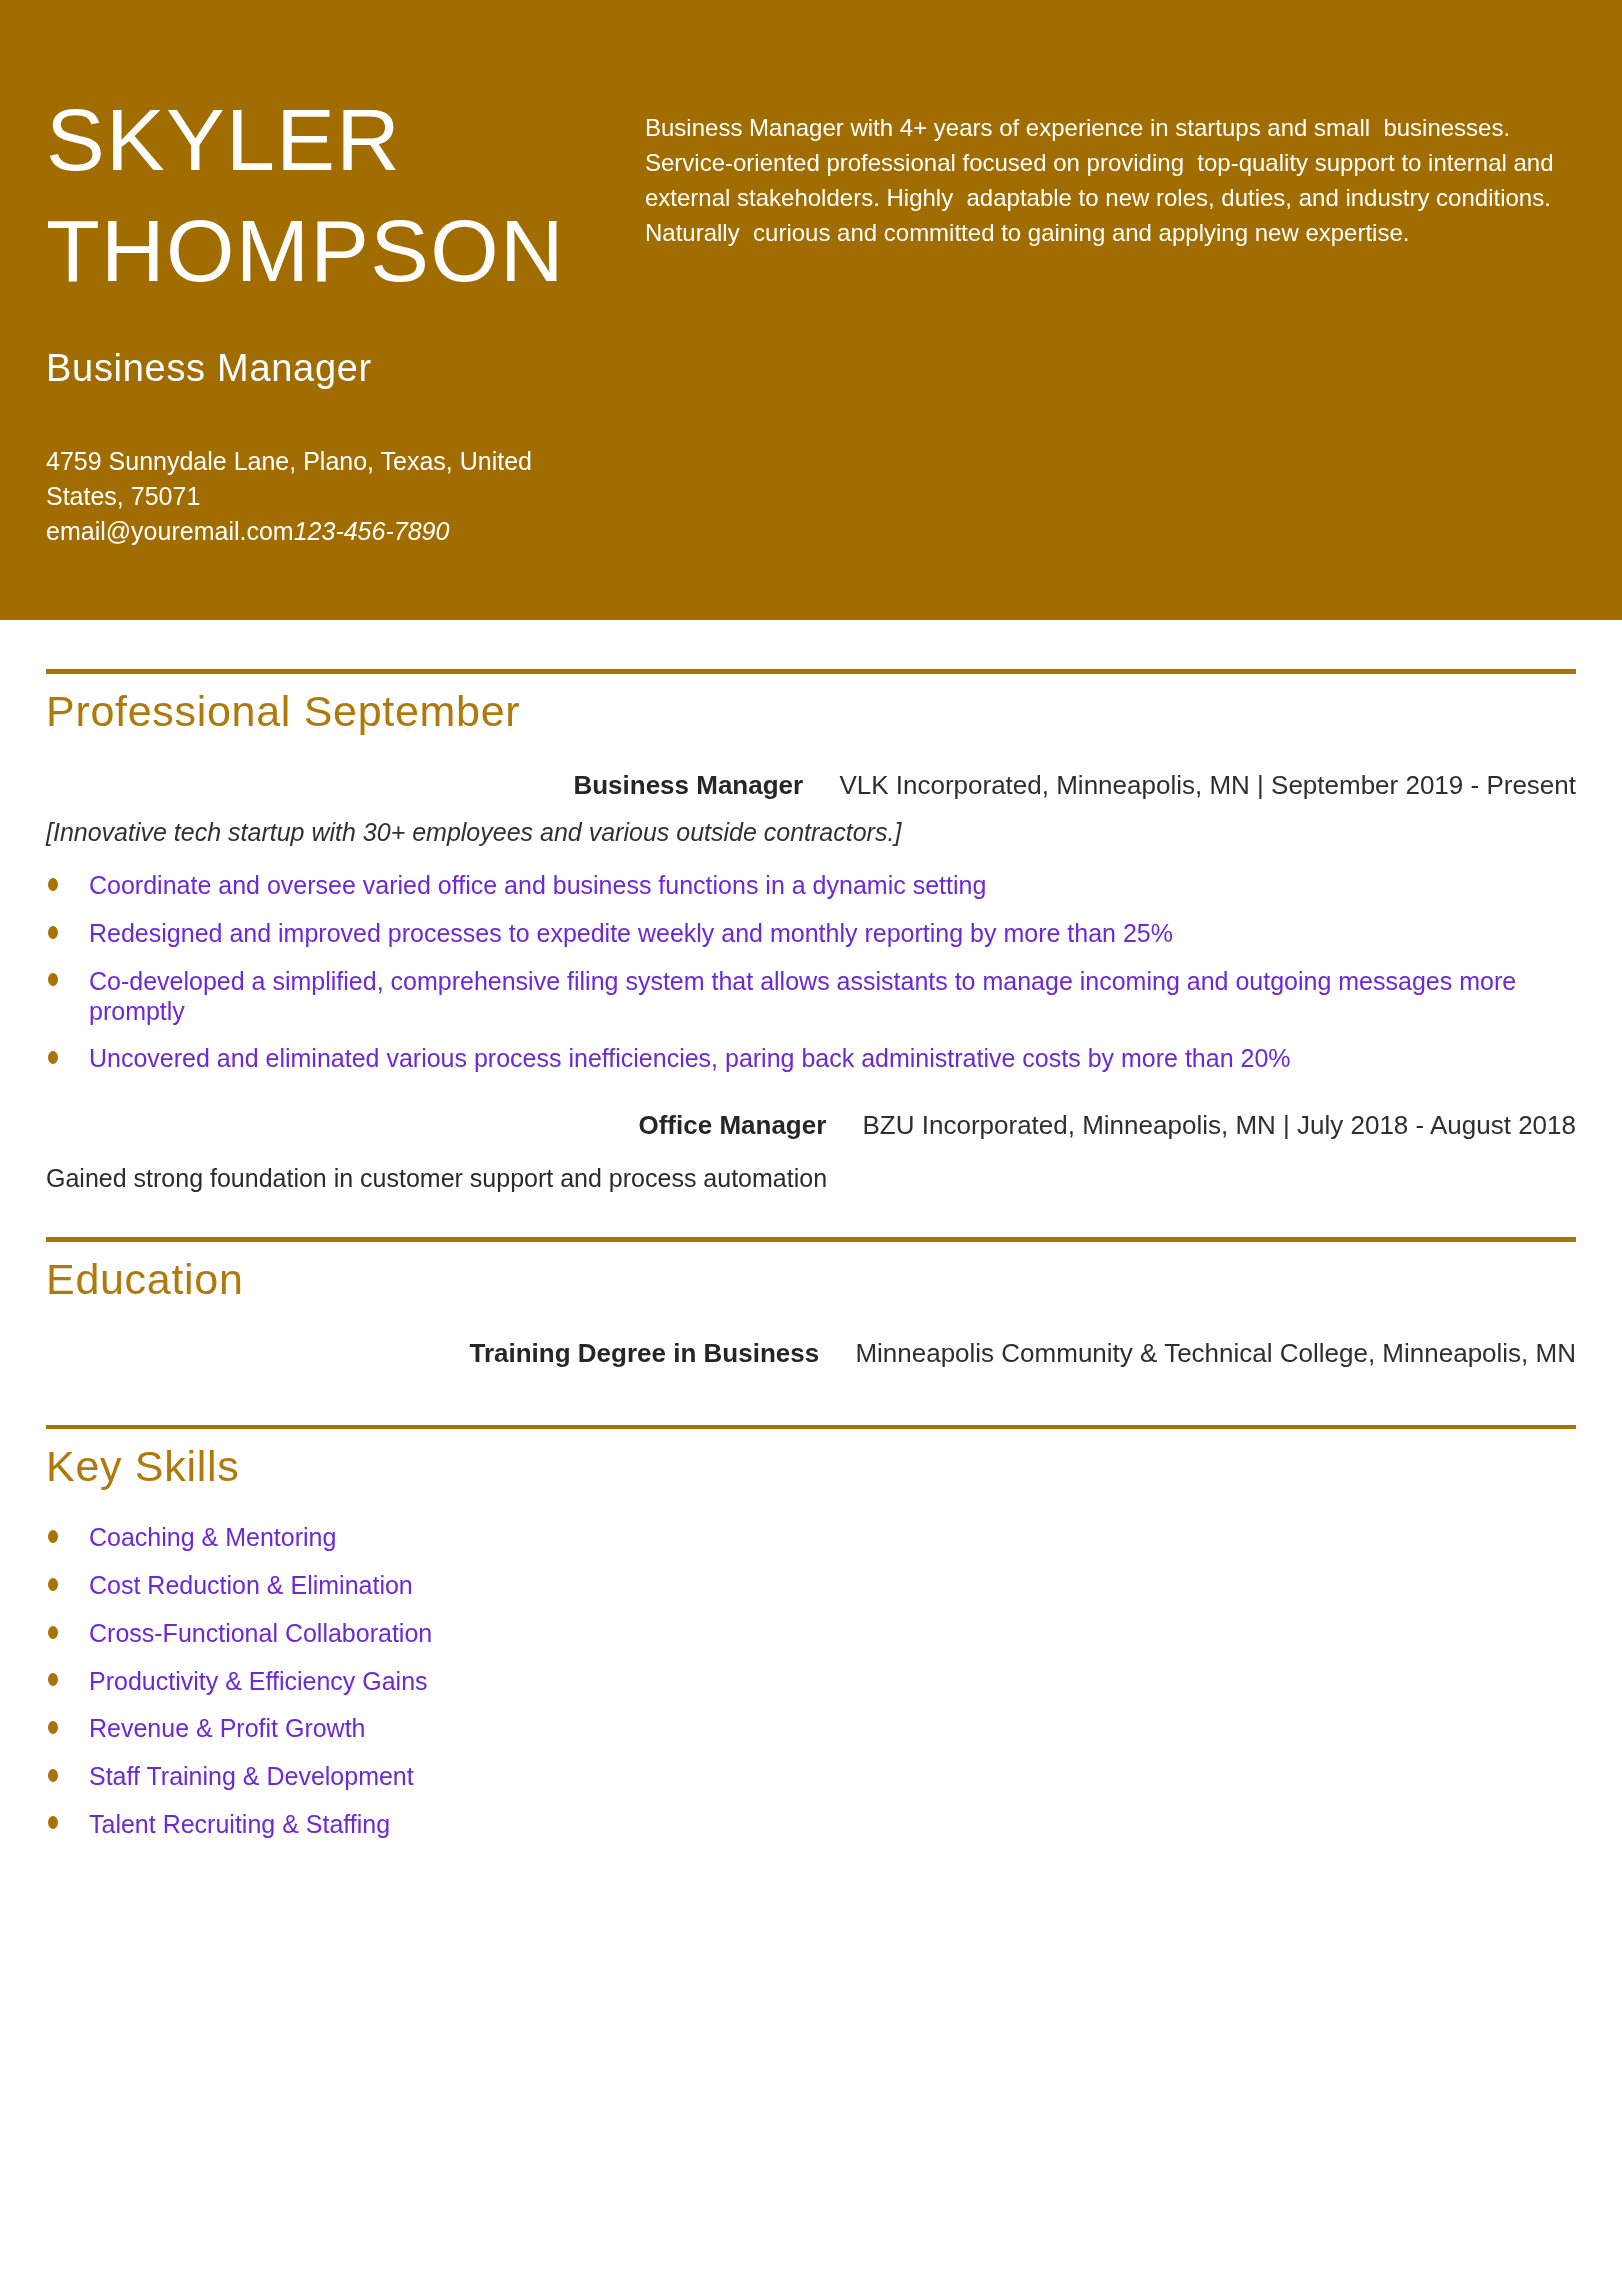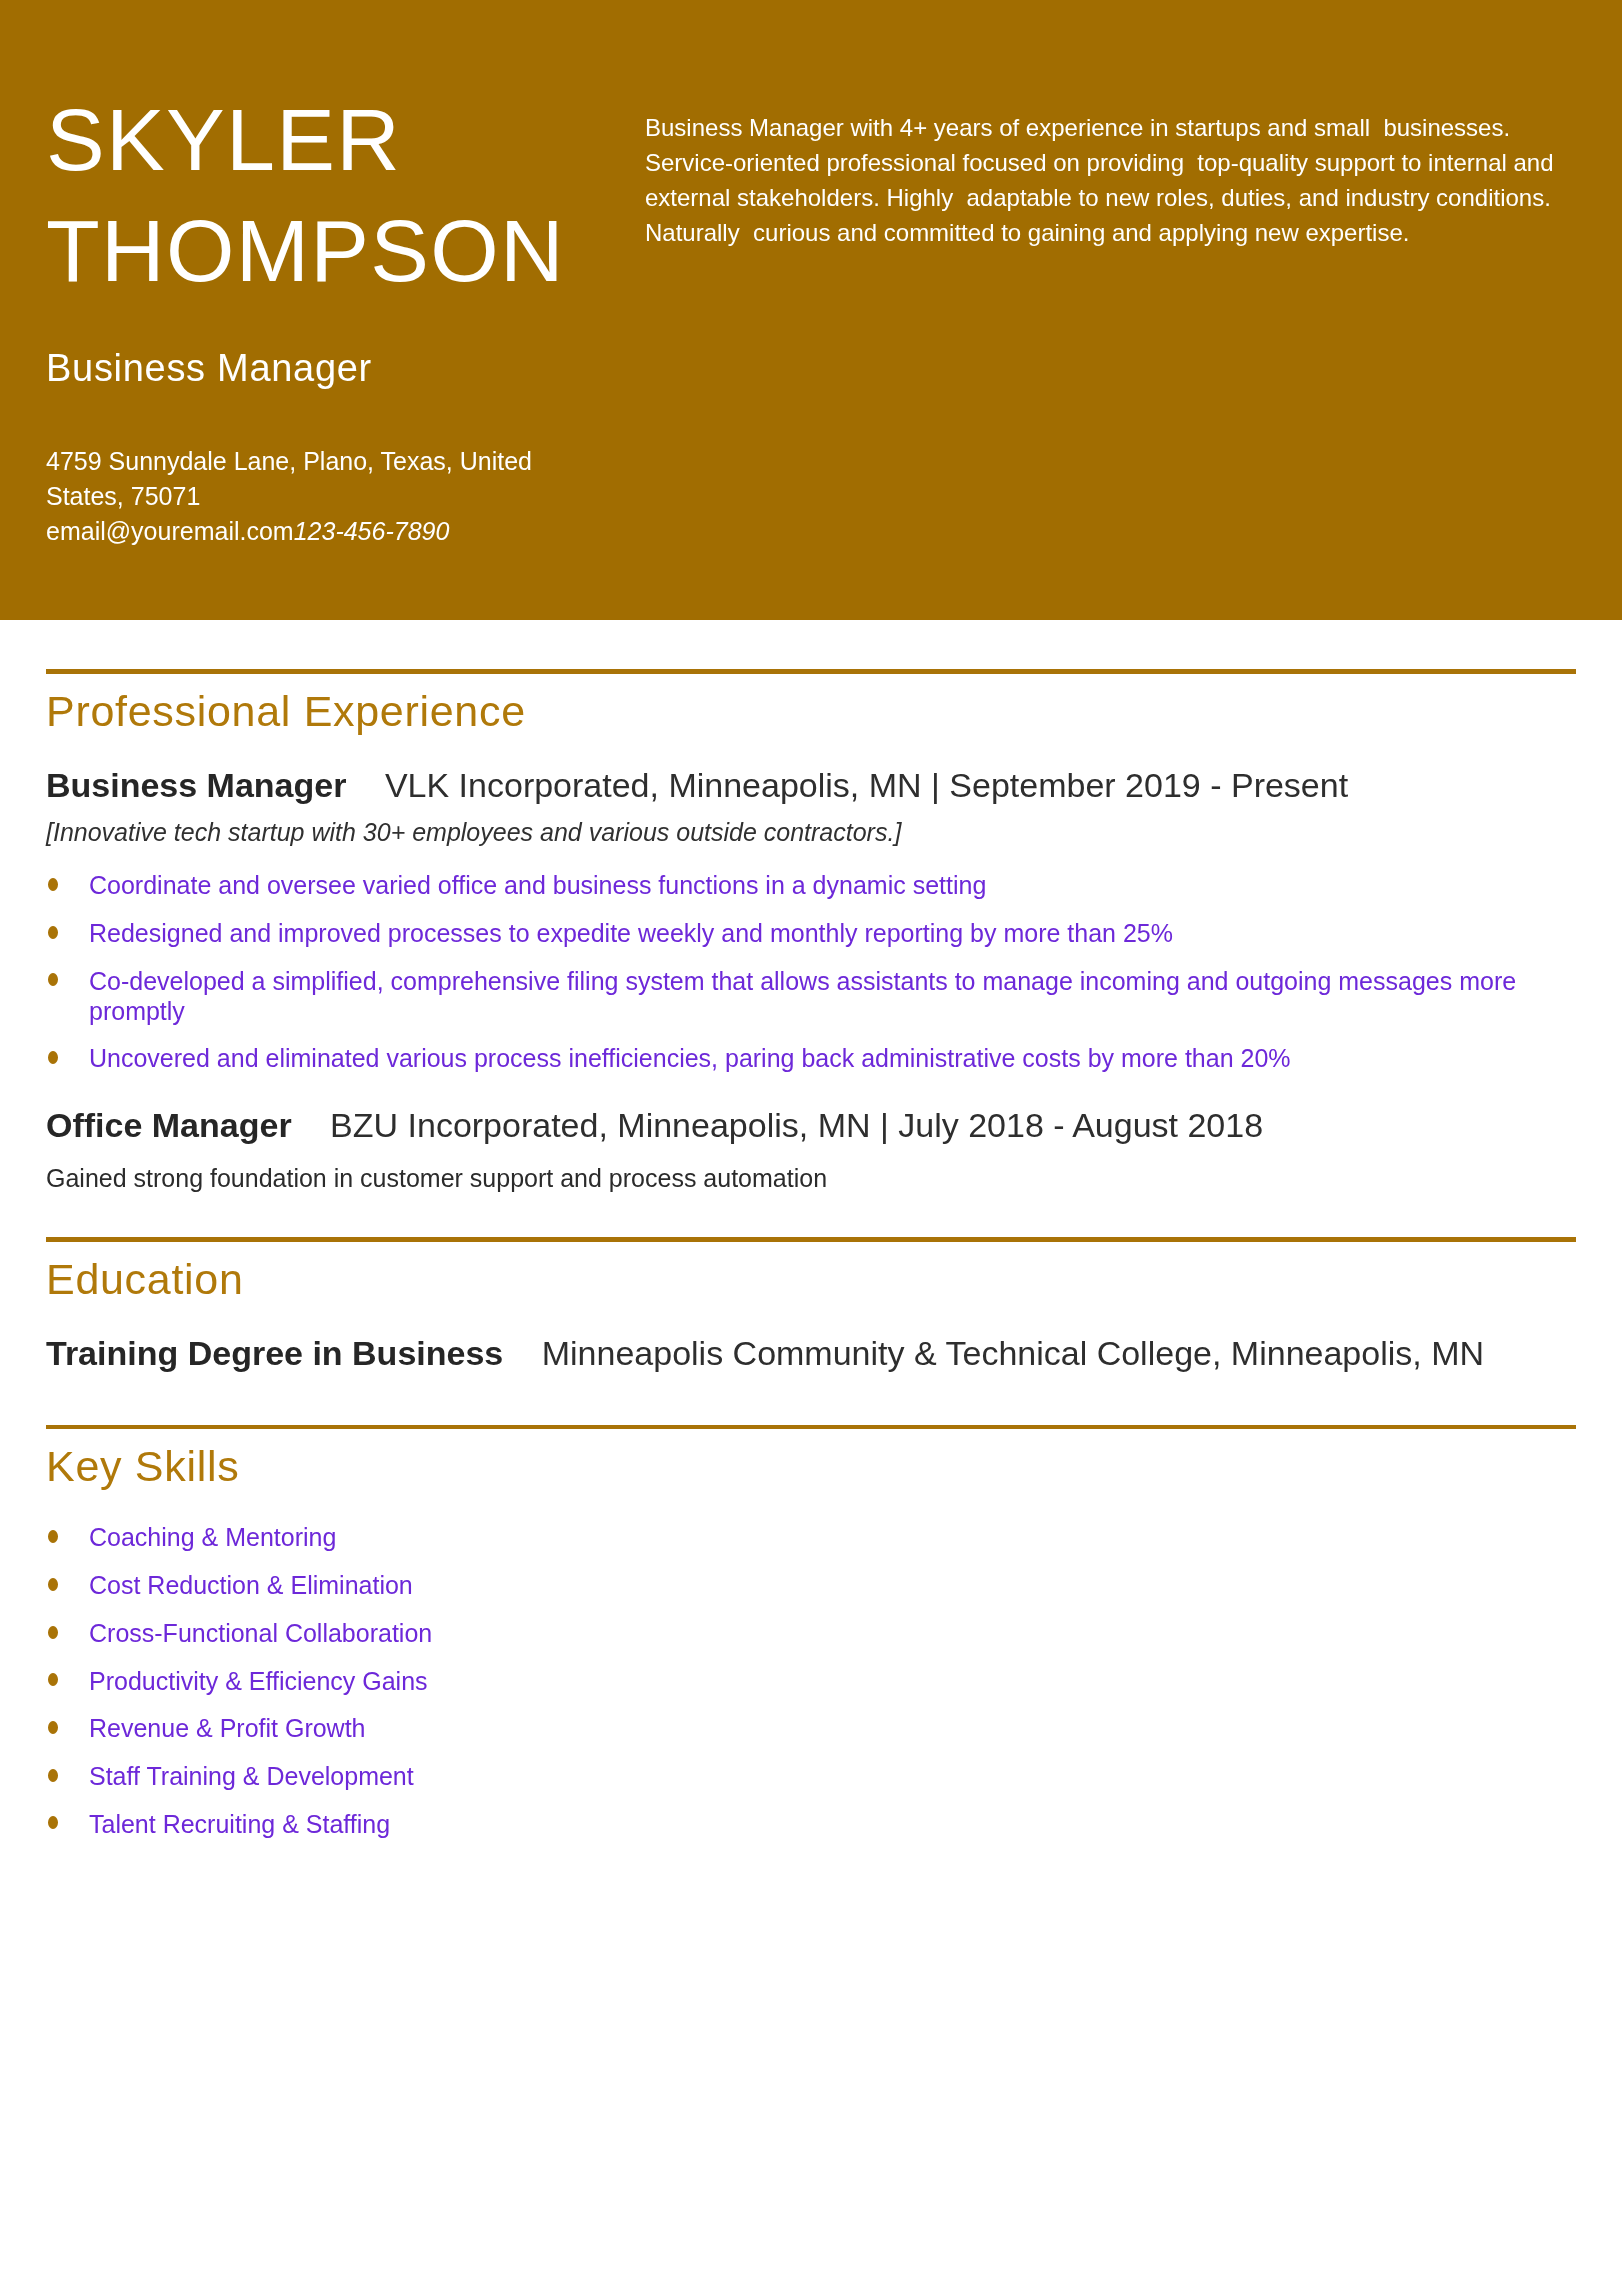--- a/index.html
+++ b/index.html
@@ -62,21 +62,21 @@
   .rule-1{ margin-top:49px; }
   .rule-2{ margin-top:44px; }
   .rule-3{ margin-top:56px; }
   h2.section-heading{
     margin:13px 0 0 0;
     font-size:43px;
     font-weight:400;
     letter-spacing:0.7px;
     color:#B0790A;
   }
-  .job-line{ margin-top:34px; font-size:34px; line-height:31px; }
+  .job-line{ margin-top:34px; font-size:26px; line-height:31px;text-align:right; }
   .job-title{ font-weight:700; color:#262626; }
   .job-meta{ margin-left:29px; font-weight:400; color:#2e2e2e; }
   .job-note{
     margin-top:17px;
     font-size:25px;
     font-style:italic;
     color:#303030;
   }
   ul.bullets{
     list-style:none;
@@ -120,21 +120,21 @@
       <div>4759 Sunnydale Lane, Plano, Texas, United</div>
       <div>States, 75071</div>
       <div><span>email@youremail.com</span><span class="phone">123-456-7890</span></div>
     </div>
     <div class="summary">Business Manager with 4+ years of experience in startups and small  businesses. Service-oriented professional focused on providing  top-quality support to internal and external stakeholders. Highly  adaptable to new roles, duties, and industry conditions. Naturally  curious and committed to gaining and applying new expertise.</div>
   </div>
 
   <div class="content">
 
     <div class="rule rule-1"></div>
-    <h2 class="section-heading">Professional Experience</h2>
+    <h2 class="section-heading">Professional September</h2>
 
     <div class="job-line">
       <span class="job-title">Business Manager</span>
       <span class="job-meta">VLK Incorporated, Minneapolis, MN | September 2019 - Present</span>
     </div>
     <div class="job-note">[Innovative tech startup with 30+ employees and various outside contractors.]</div>
 
     <ul class="bullets">
       <li>Coordinate and oversee varied office and business functions in a dynamic setting</li>
       <li>Redesigned and improved processes to expedite weekly and monthly reporting by more than 25%</li>

